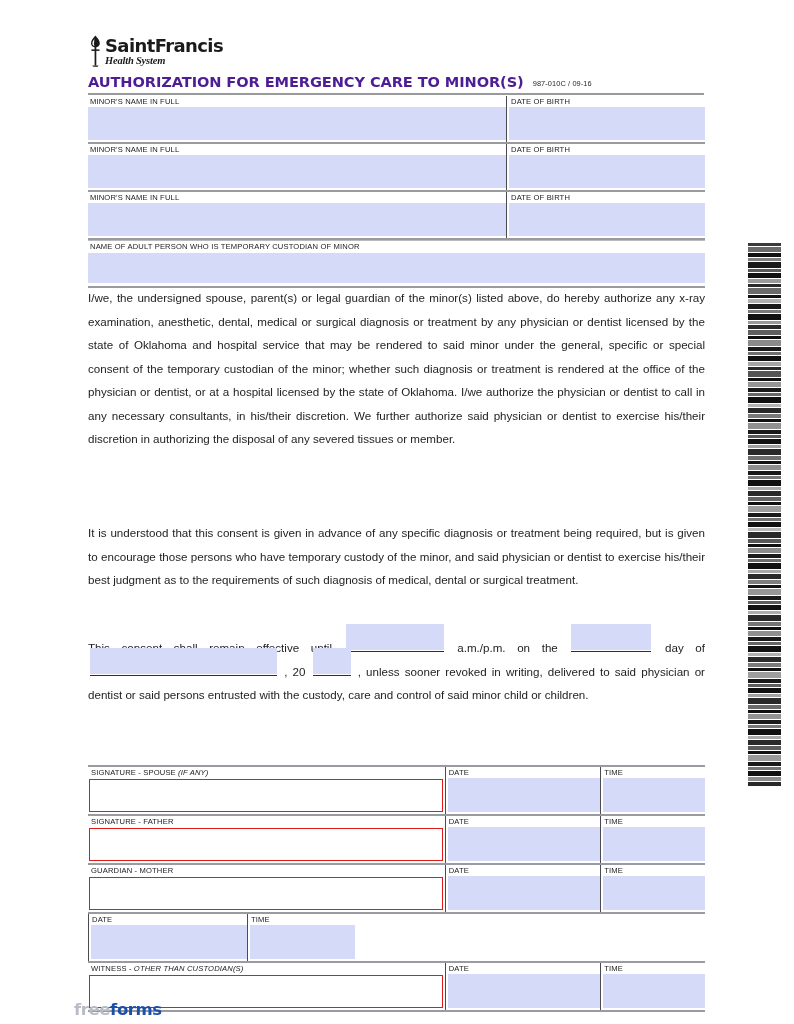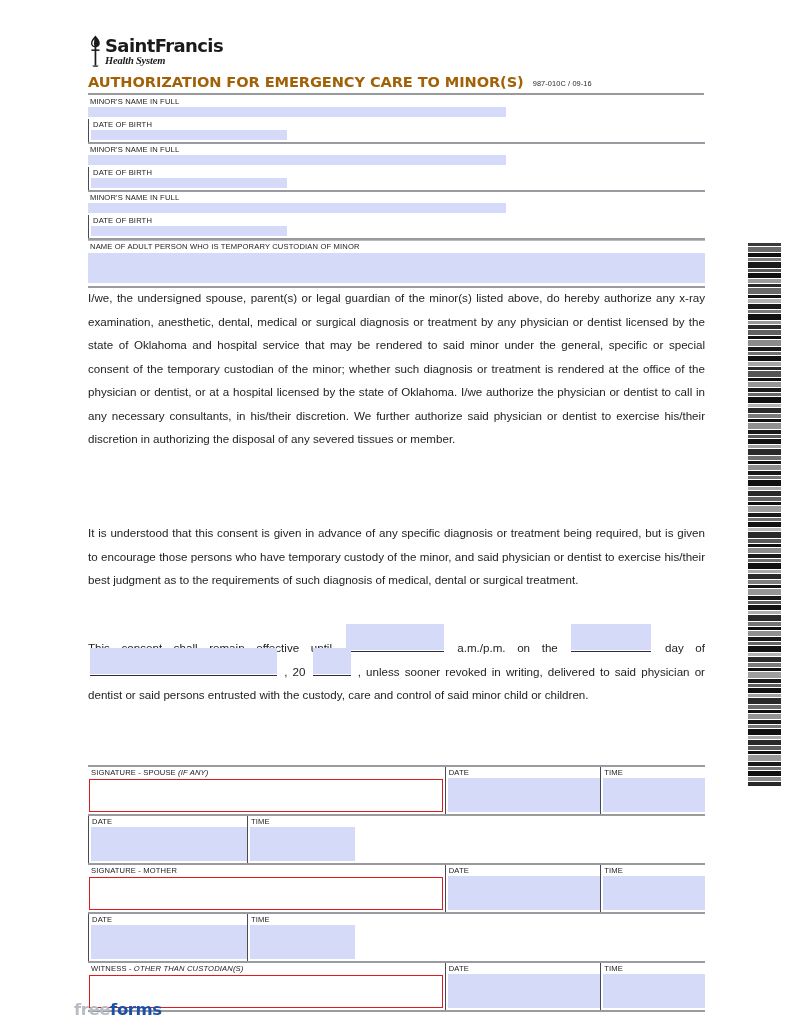--- a/index.html
+++ b/index.html
@@ -71,21 +71,21 @@
     margin-top: 6px;
     display: flex;
     align-items: baseline;
     border-bottom: 2px solid #999a9c;
     padding-bottom: 3px;
   }
   .doc-title {
     font-family: "DejaVu Sans", sans-serif;
     font-weight: bold;
     font-size: 14.6px;
-    color: #a16207;
+    color: #4c1d95;
     letter-spacing: -0.1px;
   }
   .doc-code {
     font-size: 7.4px;
     color: #2a2a2a;
     margin-left: 9px;
     letter-spacing: 0.1px;
     font-family: "Liberation Sans", sans-serif;
     transform: translateY(-1px);
   }
@@ -95,21 +95,20 @@
     position: absolute;
     left: 88px;
     top: 96px;
     width: 617px;
   }
   .field-row {
     position: relative;
     height: 46px;
     border-bottom: 2px solid #9a9ba0;
     display: flex;
-    flex-direction: column;
   }
   .field-cell {
     position: relative;
     box-sizing: border-box;
     height: 100%;
   }
   .field-cell.name { width: 418px; }
   .field-cell.dob  { width: 199px; border-left: 1px solid #4a4a55; }
   .field-label {
     position: absolute;
@@ -364,33 +363,37 @@
         <span class="sig-label">DATE</span>
         <div class="field-input"></div>
       </div>
       <div class="sig-cell time">
         <span class="sig-label">TIME</span>
         <div class="field-input"></div>
       </div>
     </div>
 
     <div class="sig-row">
+      <div class="sig-cell sig">
+        <span class="sig-label"><span>SIGNATURE - FATHER</span><span class="it"></span></span>
+        <div class="sig-box"></div>
+      </div>
       <div class="sig-cell date">
         <span class="sig-label">DATE</span>
         <div class="field-input"></div>
       </div>
       <div class="sig-cell time">
         <span class="sig-label">TIME</span>
         <div class="field-input"></div>
       </div>
     </div>
 
     <div class="sig-row">
       <div class="sig-cell sig">
-        <span class="sig-label"><span>SIGNATURE - MOTHER</span><span class="it"></span></span>
+        <span class="sig-label"><span>GUARDIAN - MOTHER</span><span class="it"></span></span>
         <div class="sig-box"></div>
       </div>
       <div class="sig-cell date">
         <span class="sig-label">DATE</span>
         <div class="field-input"></div>
       </div>
       <div class="sig-cell time">
         <span class="sig-label">TIME</span>
         <div class="field-input"></div>
       </div>

